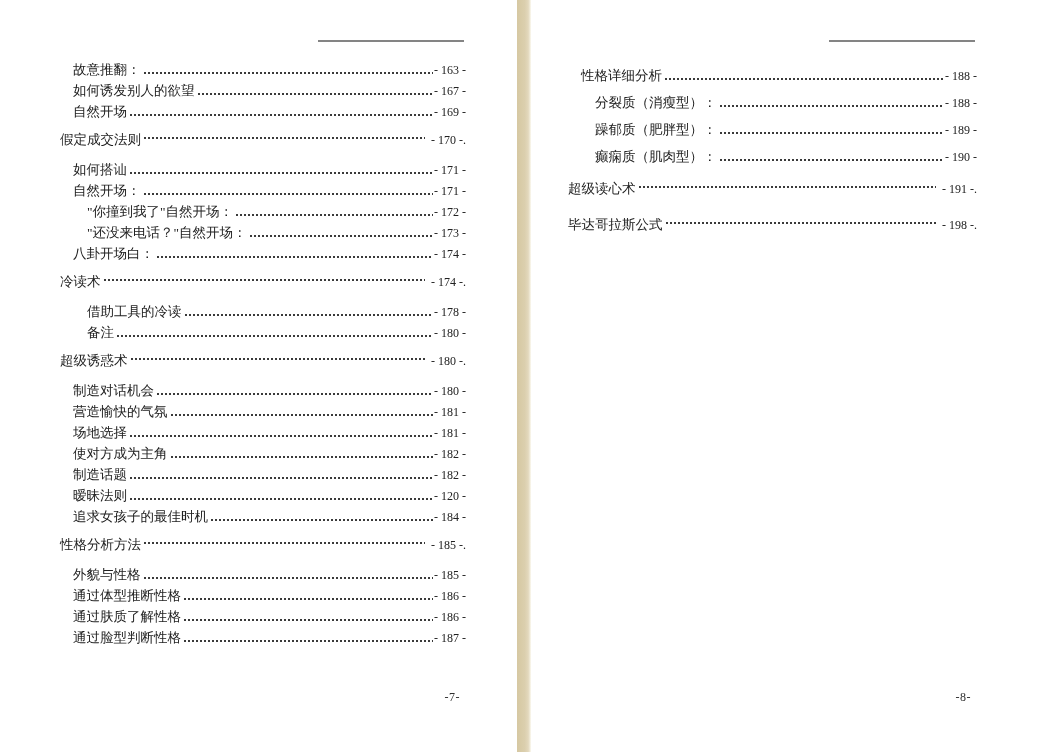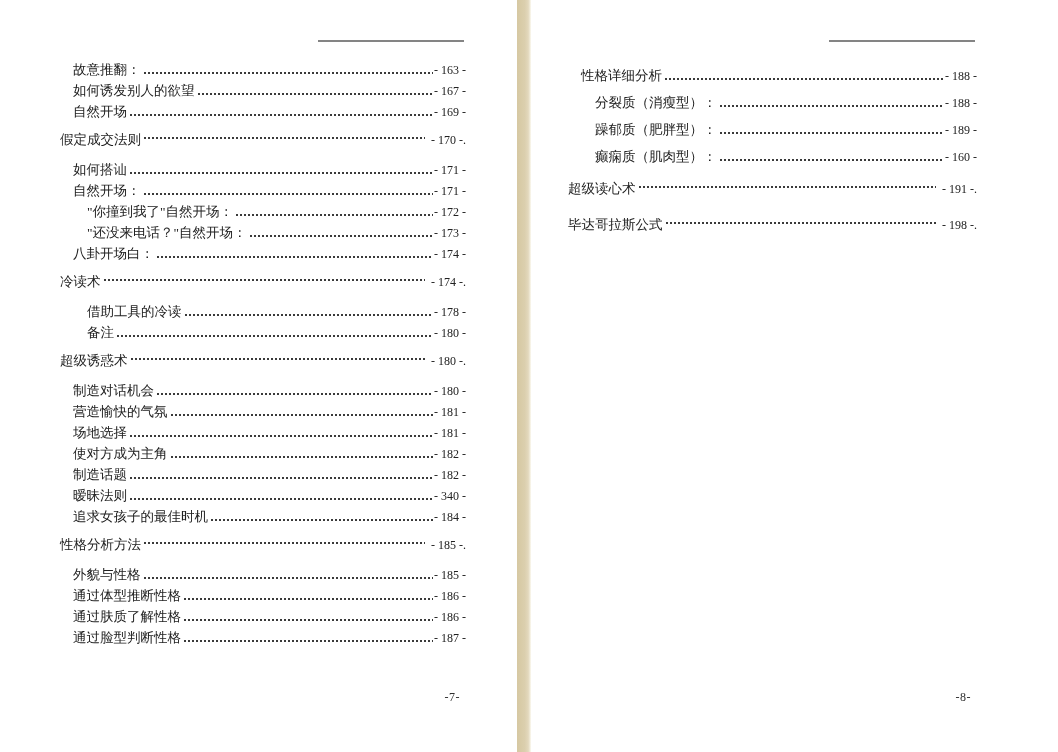--- a/index.html
+++ b/index.html
@@ -139,21 +139,21 @@
           <span class="pg">- 182 -</span>
         </div>
         <div class="row lvl2">
           <span class="t">制造话题</span>
           <span class="leader"></span>
           <span class="pg">- 182 -</span>
         </div>
         <div class="row lvl2">
           <span class="t">暧昧法则</span>
           <span class="leader"></span>
-          <span class="pg">- 340 -</span>
+          <span class="pg">- 120 -</span>
         </div>
         <div class="row lvl2">
           <span class="t">追求女孩子的最佳时机</span>
           <span class="leader"></span>
           <span class="pg">- 184 -</span>
         </div>
         <div class="row lvl1">
           <span class="t">性格分析方法</span>
           <span class="leader"></span>
           <span class="pg">- 185 -.</span>
@@ -198,21 +198,21 @@
           <span class="pg">- 188 -</span>
         </div>
         <div class="row lvl3">
           <span class="t">躁郁质（肥胖型）：</span>
           <span class="leader"></span>
           <span class="pg">- 189 -</span>
         </div>
         <div class="row lvl3">
           <span class="t">癫痫质（肌肉型）：</span>
           <span class="leader"></span>
-          <span class="pg">- 160 -</span>
+          <span class="pg">- 190 -</span>
         </div>
         <div class="row lvl1">
           <span class="t">超级读心术</span>
           <span class="leader"></span>
           <span class="pg">- 191 -.</span>
         </div>
         <div class="row lvl1">
           <span class="t">毕达哥拉斯公式</span>
           <span class="leader"></span>
           <span class="pg">- 198 -.</span>

